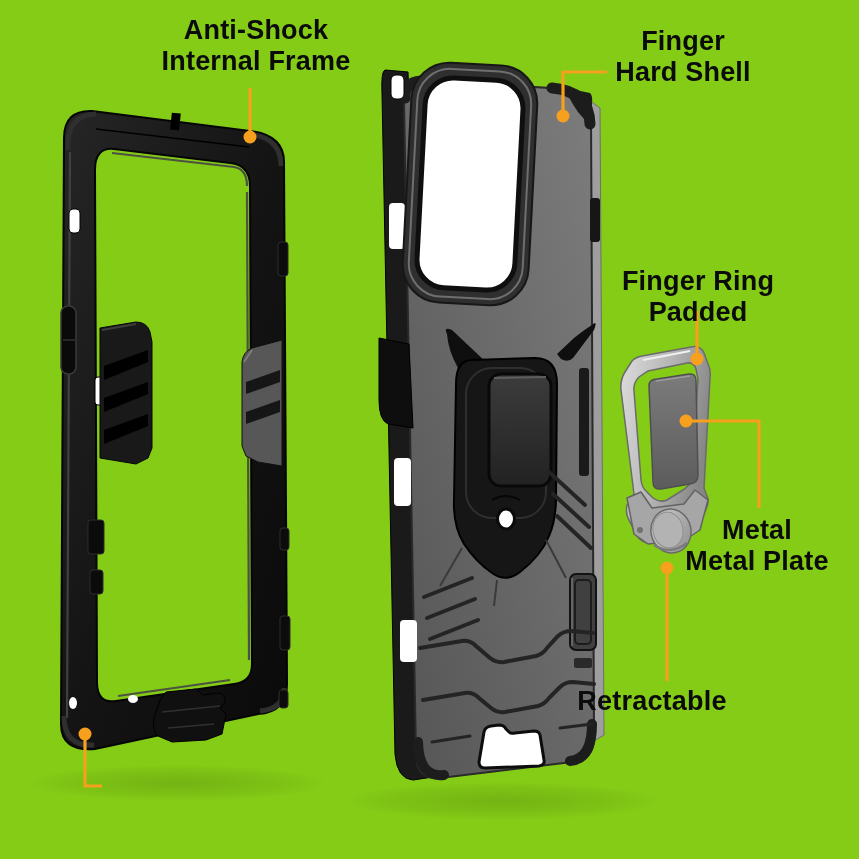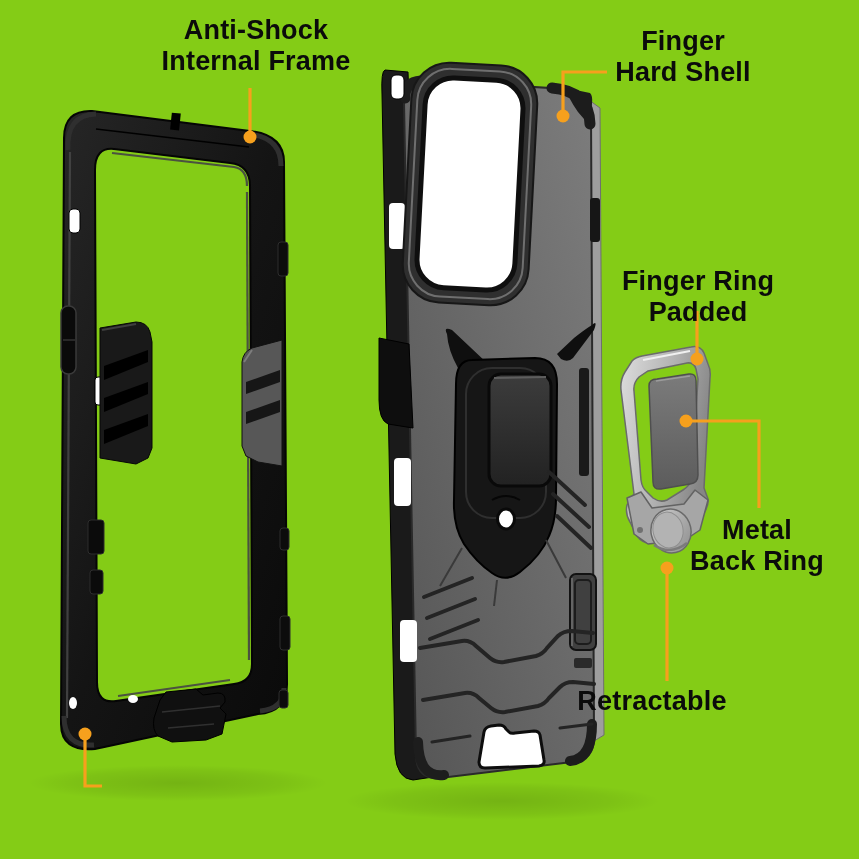--- a/index.html
+++ b/index.html
@@ -218,21 +218,21 @@
   <span>Hard Shell</span>
 </div>
 
 <div class="callout" style="left: 698px; top: 238px; color: rgb(11, 11, 11); margin-top: 28px;">
   <span>Finger Ring</span><br>
   <span>Padded</span>
 </div>
 
 <div class="callout" style="left: 757px; top: 515px; color: rgb(11, 11, 11);">
   <span>Metal</span><br>
-  <span>Back Ring</span>
+  <span>Metal Plate</span>
 </div>
 
 <div class="callout" style="left: 652px; top: 686px; color: rgb(11, 11, 11);">
   <span>Retractable</span><br>
 </div>
 
 <div class="callout" style="left: 179px; top: 771px; color: rgb(11, 11, 11);">
   <br>
 </div>
 

